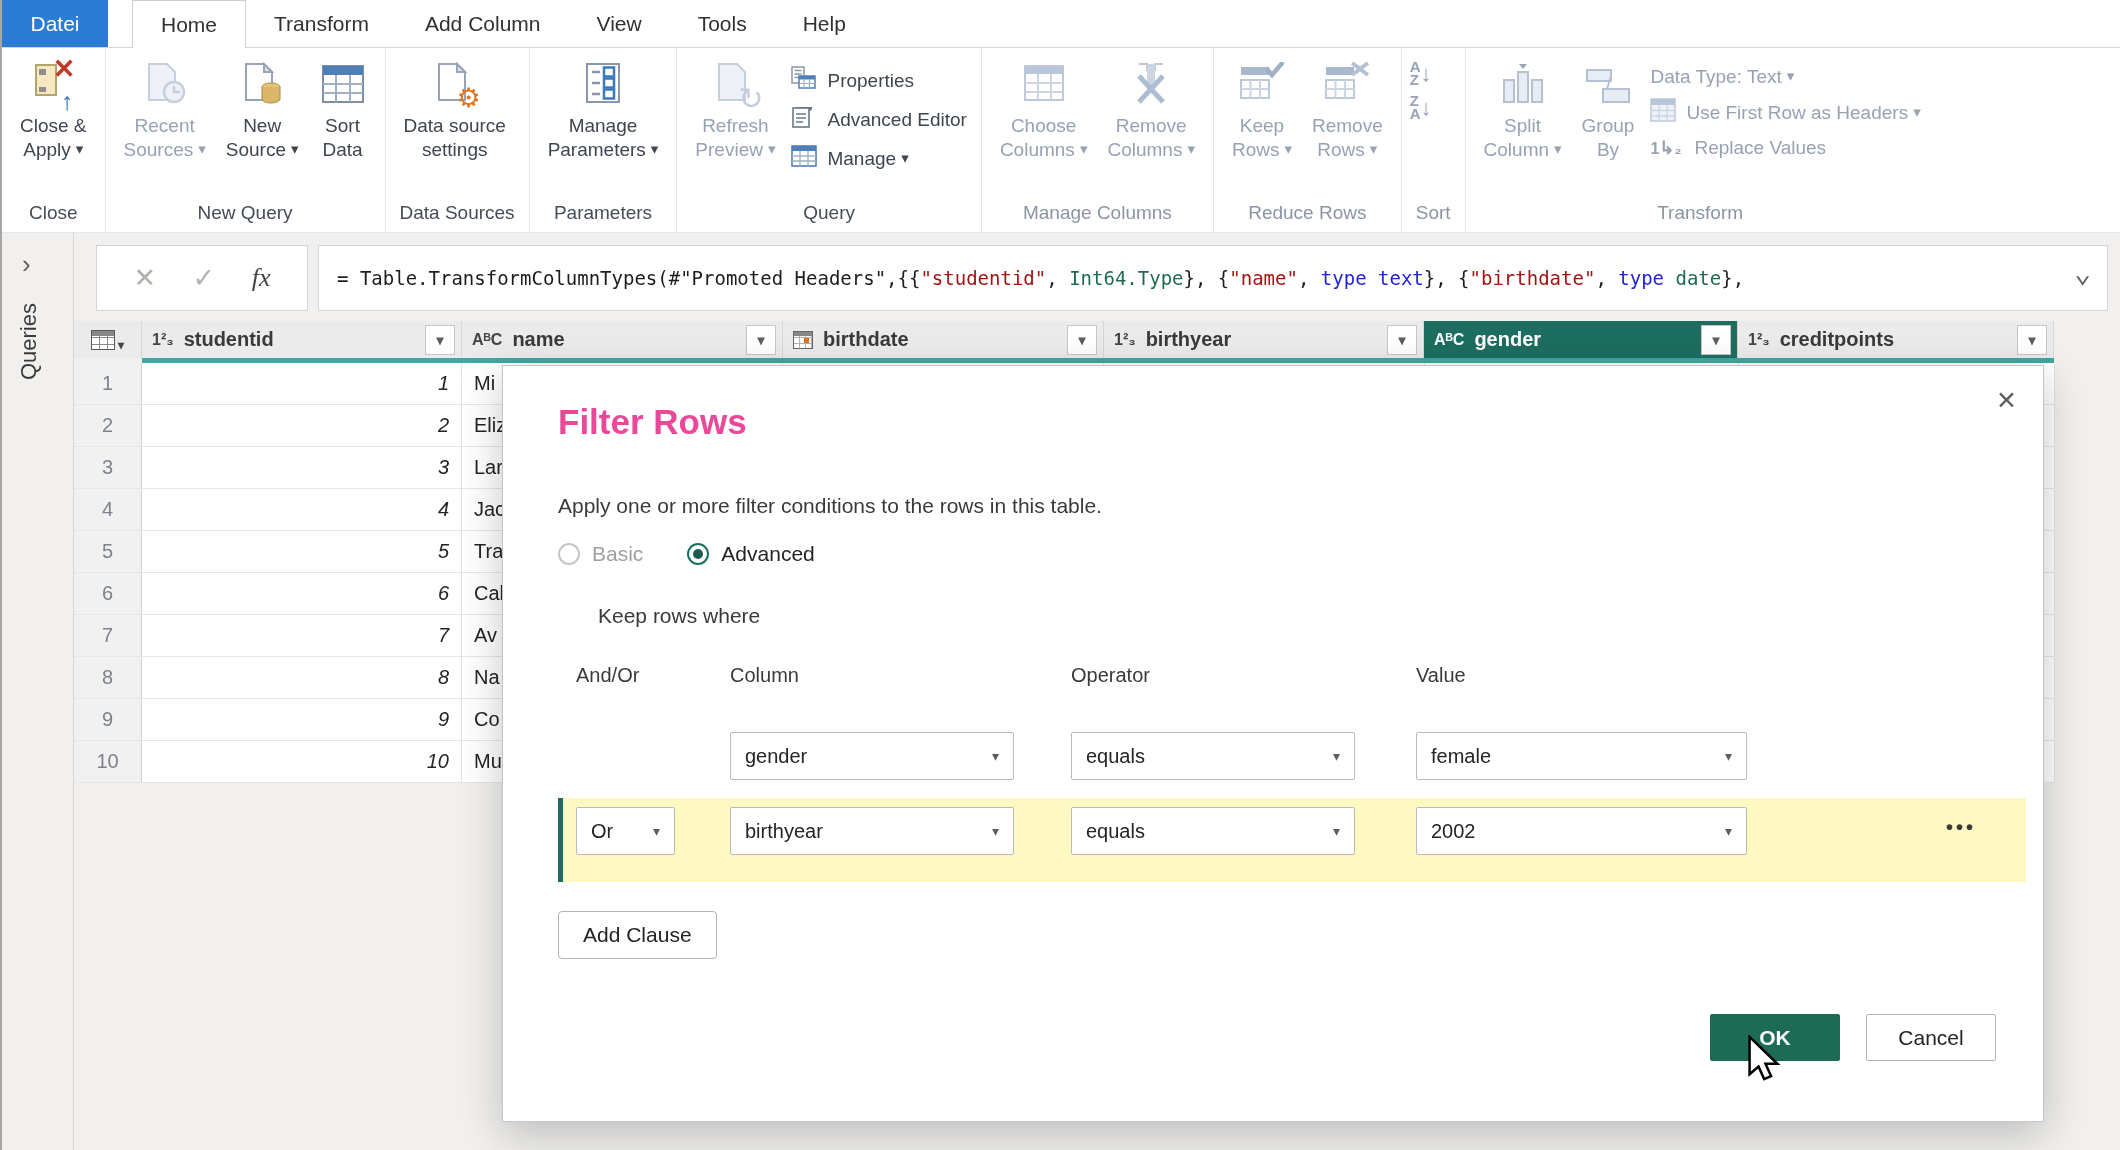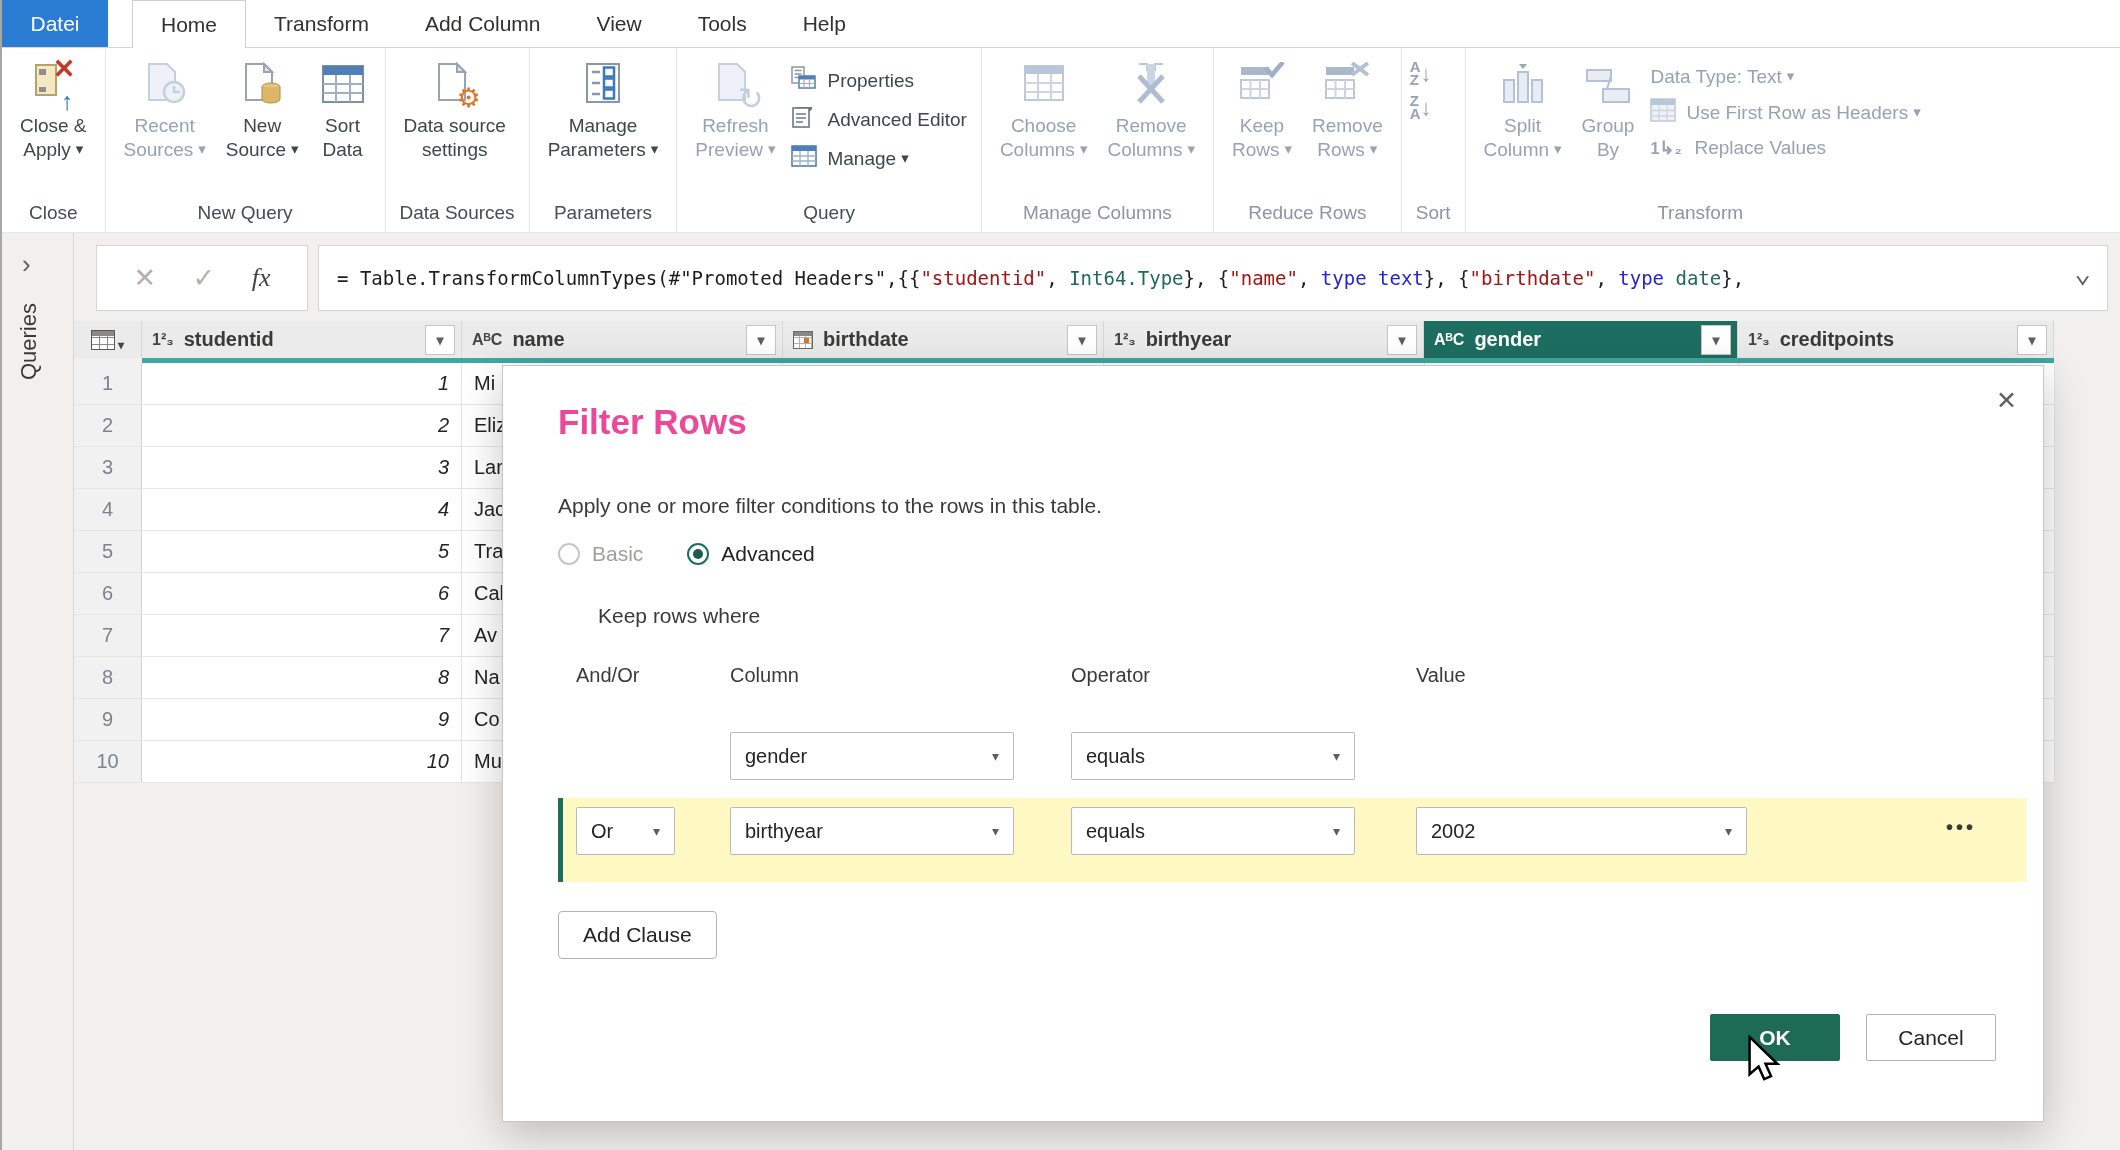--- a/index.html
+++ b/index.html
@@ -556,20 +556,23 @@
         <span class="clbl" style="left:513px">Operator</span>
         <span class="clbl" style="left:858px">Value</span>
 
         <div class="crow r1">
           <div class="dd" style="left:172px;width:284px">
               <span>gender</span>
             </div>
           <div class="dd" style="left:513px;width:284px">
               <span>equals</span>
             </div>
+          <div class="dd" style="left:858px;width:331px">
+              <span>female</span>
+            </div>
         </div>
 
         <div class="band">
           <div class="dd" style="left:13px;width:99px">
               <span>Or</span>
             </div>
           <div class="dd" style="left:167px;width:284px">
               <span>birthyear</span>
             </div>
           <div class="dd" style="left:508px;width:284px">

